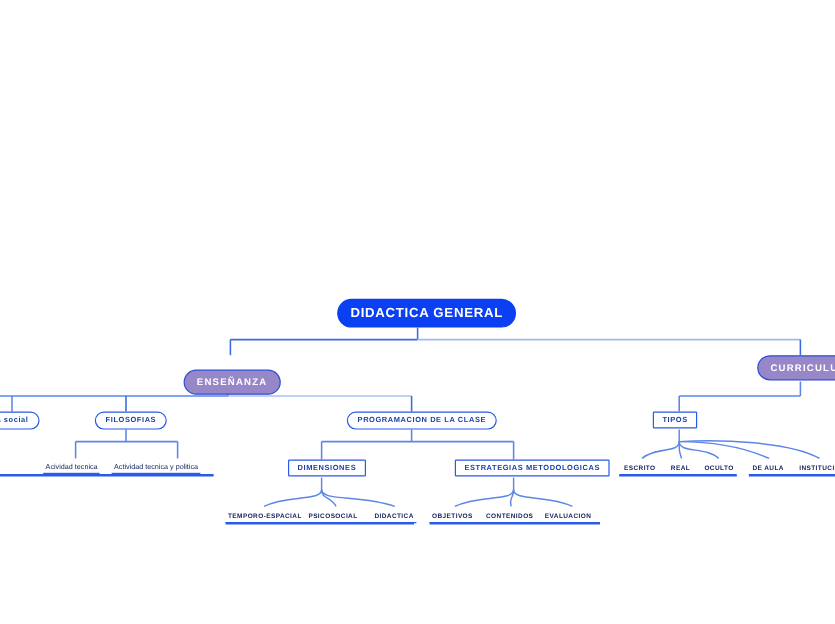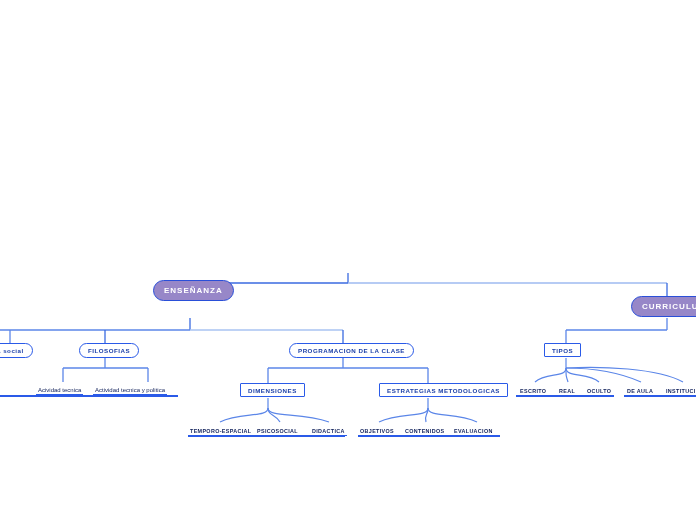--- a/index.html
+++ b/index.html
@@ -196,22 +196,25 @@
       <path d="M566,368 C588,368 614,370 641,382"></path>
       <path d="M566,368 C600,366 658,368 683,382"></path>
     </g>
 
     <g stroke="#2a5ae8" stroke-width="2" fill="none">
       <path d="M516,396 L614,396"></path>
       <path d="M624,396 L696,396"></path>
     </g>
   </svg>
 
-
-  <div class="node n-purple" style="left:153px; top:280px;">
+  <div class="node n-root" style="left:281px; top:249px;">
+    <span>DIDACTICA GENERAL</span>
+  </div>
+
+  <div class="node n-purple" style="left:153px; top:308px;">
     <span>ENSEÑANZA</span>
   </div>
 
   <div class="node n-purple" style="left:631px; top:296px;">
     <span>CURRICULUM</span>
   </div>
 
   <div class="node n-pill" style="left:-12px; top:343px;">
     <span>a social</span>
   </div>

